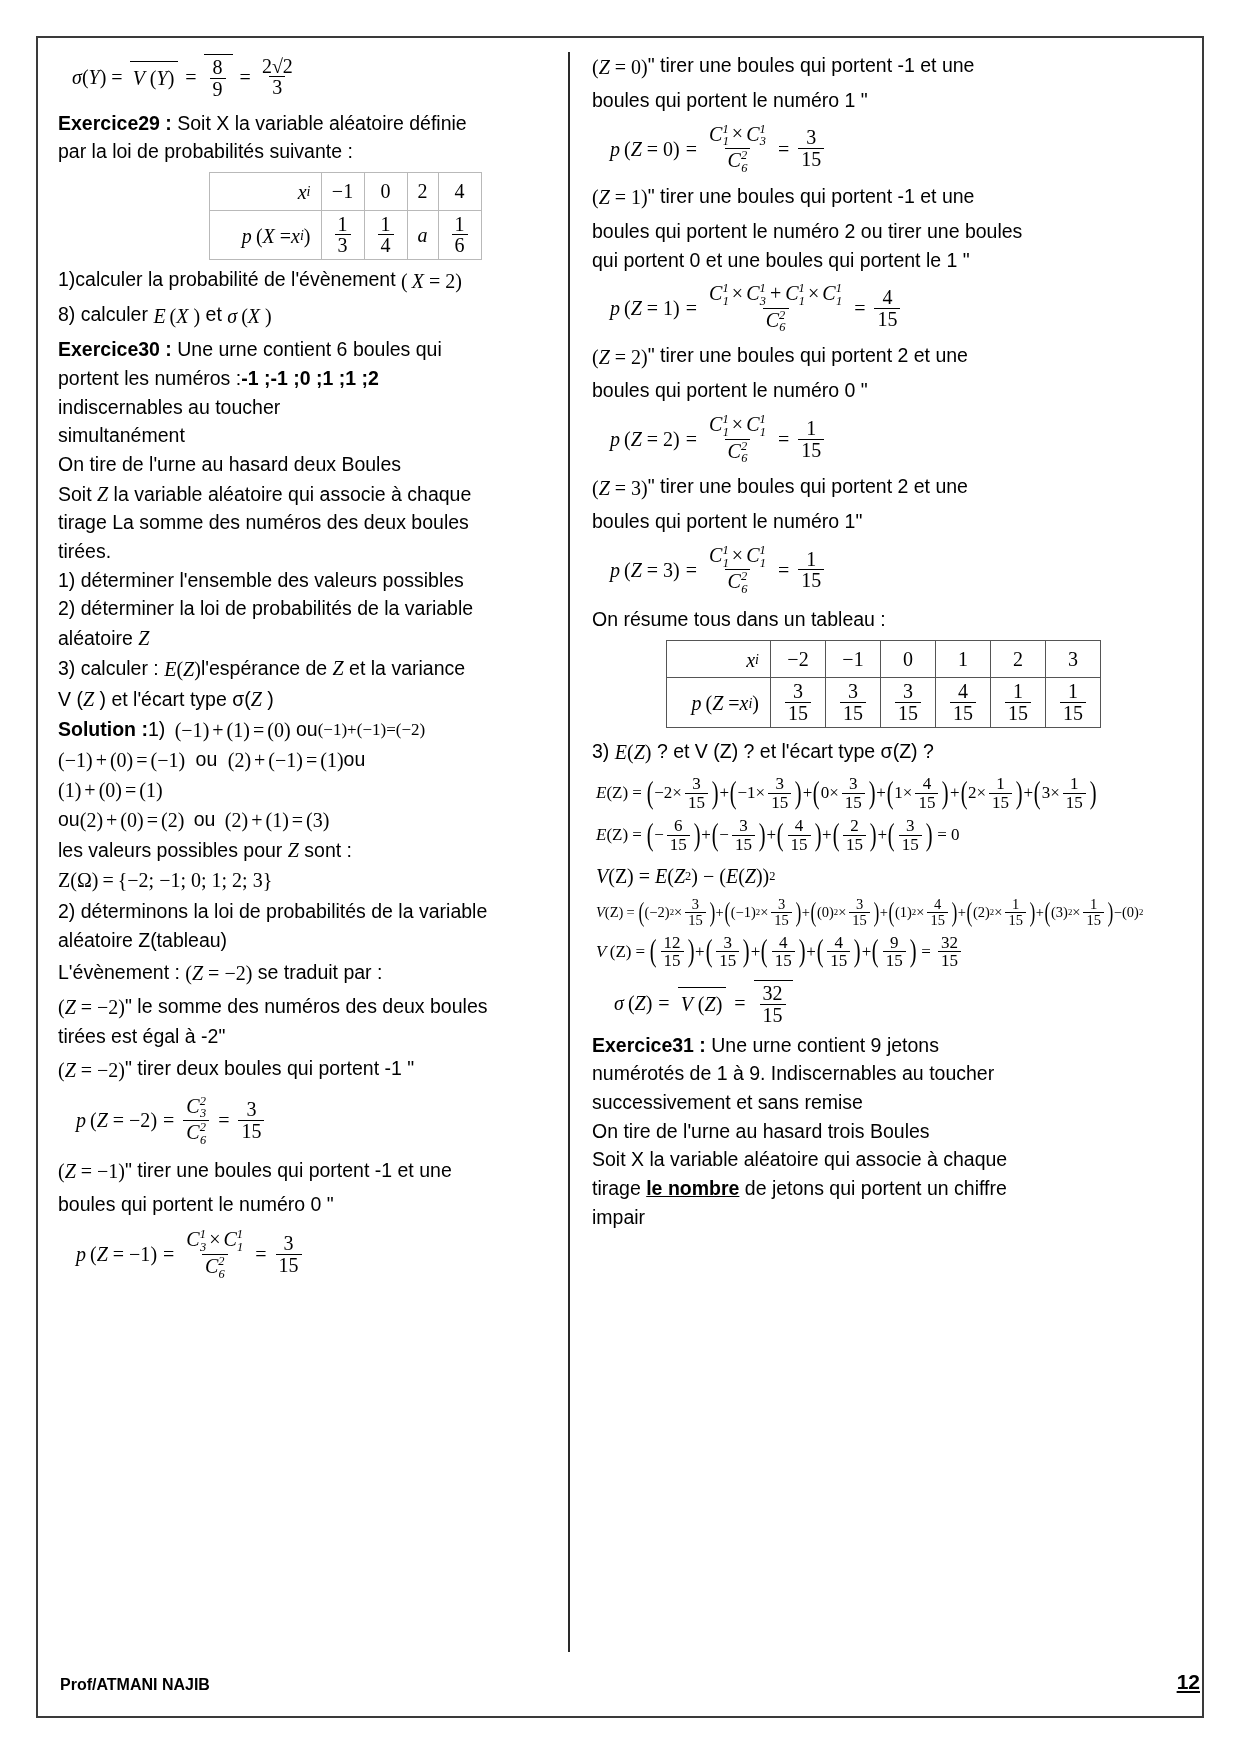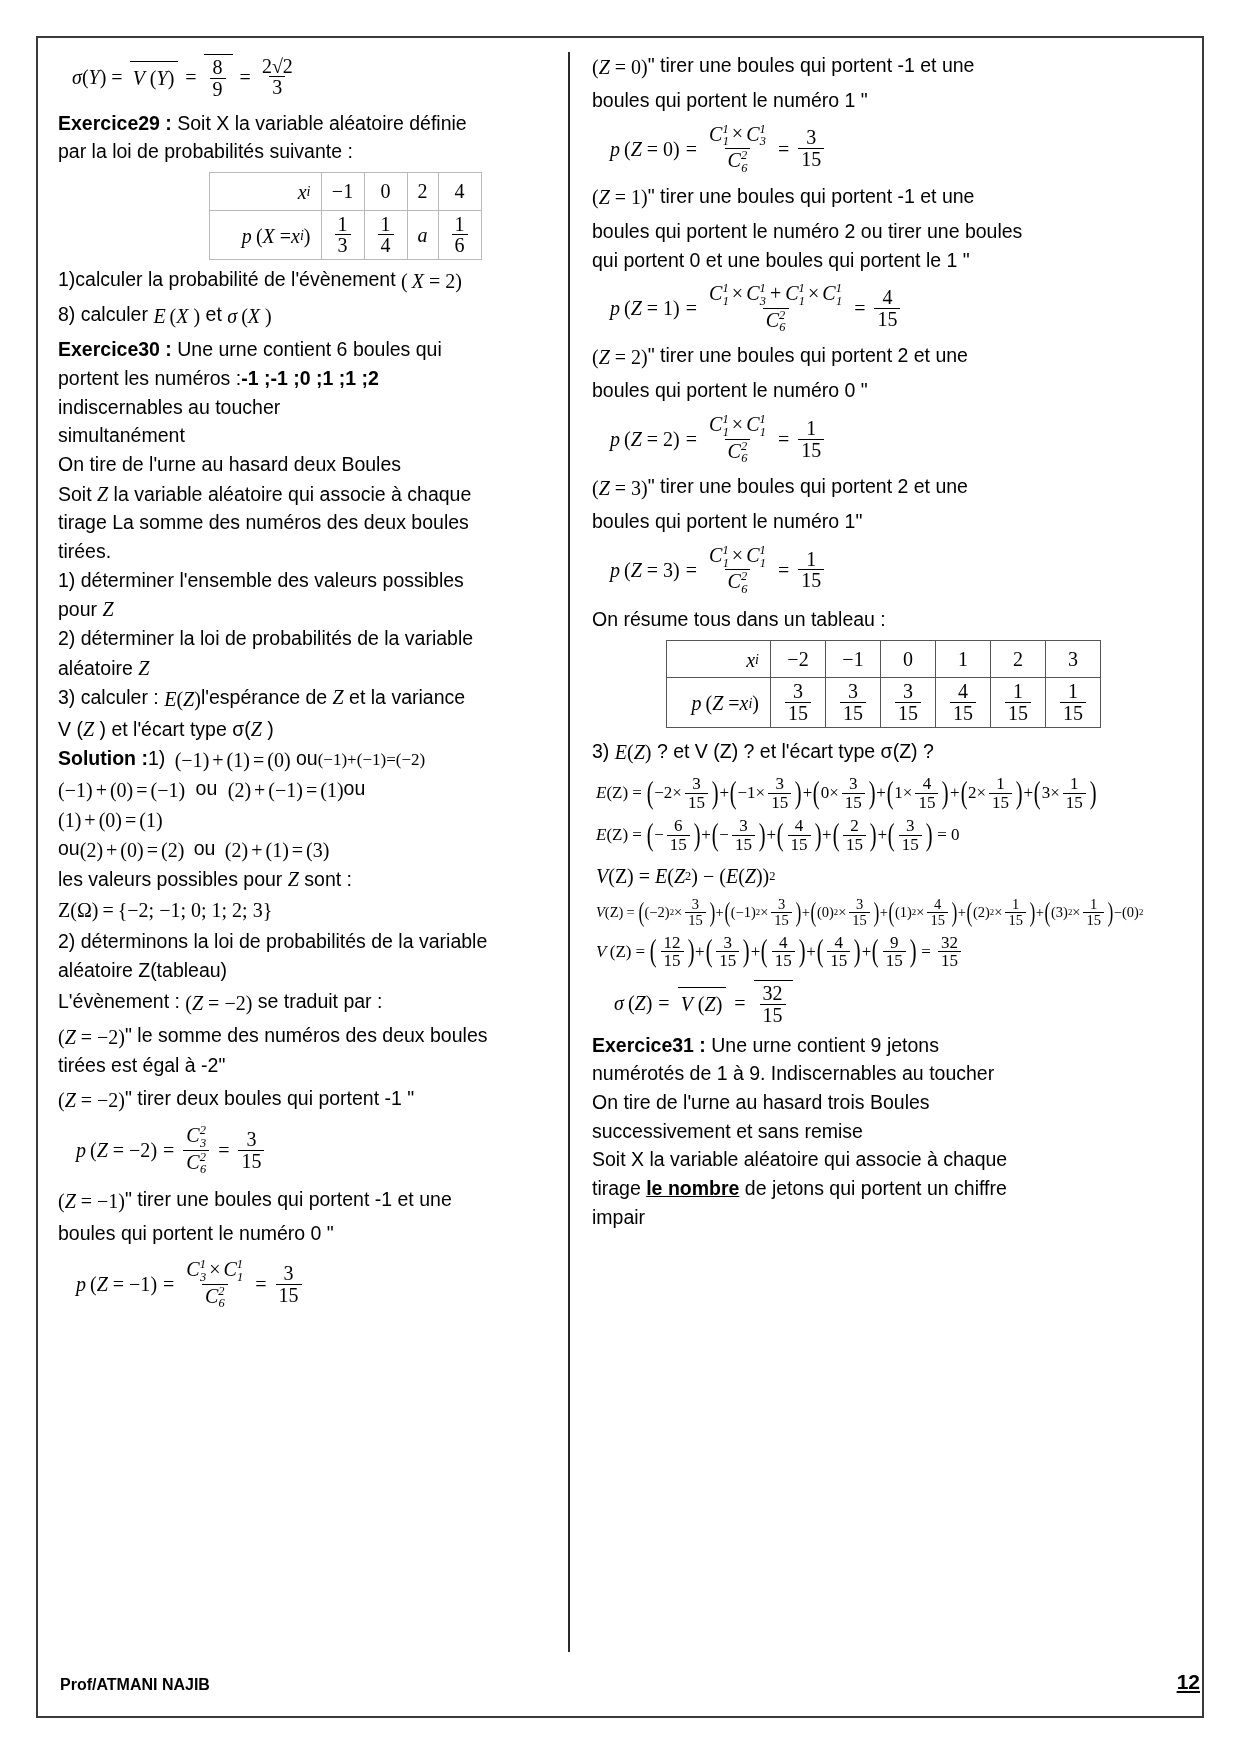--- a/index.html
+++ b/index.html
@@ -204,24 +204,20 @@
       <p class="line">simultanément</p>
       <p class="line">On tire de l'urne au hasard deux Boules</p>
       <p class="line">
         <span>Soit</span>
         <span class="mathit">Z</span>
         <span>la variable aléatoire qui associe à chaque</span>
       </p>
       <p class="line">tirage La somme des numéros des deux boules</p>
       <p class="line">tirées.</p>
       <p class="line">1) déterminer l'ensemble des valeurs possibles</p>
-      <p class="line">
-        <span>pour</span>
-        <span class="mathit">Z</span>
-      </p>
       <p class="line">2) déterminer la loi de probabilités de la variable</p>
       <p class="line">
         <span>aléatoire</span>
         <span class="mathit">Z</span>
       </p>
       <p class="line">
         <span>3) calculer :</span>
         <span class="mrow">
             <span class="it">E</span>
             <span class="up">(</span>
@@ -789,22 +785,22 @@
                 </span></span>
             </span>
         </span>
       </div>
 
       <p class="line" style="">
         <span class="b">Exercice31 :</span>
         <span>Une urne contient 9 jetons</span>
       </p>
       <p class="line">numérotés de 1 à 9. Indiscernables au toucher</p>
+      <p class="line">successivement et sans remise</p>
       <p class="line">On tire de l'urne au hasard trois Boules</p>
-      <p class="line">successivement et sans remise</p>
       <p class="line">Soit X la variable aléatoire qui associe à chaque</p>
       <p class="line">
         <span>tirage</span>
         <span class="u">le nombre</span>
         <span>de jetons qui portent un chiffre</span>
       </p>
       <p class="line">impair</p>
     </div>
   </div>
 

